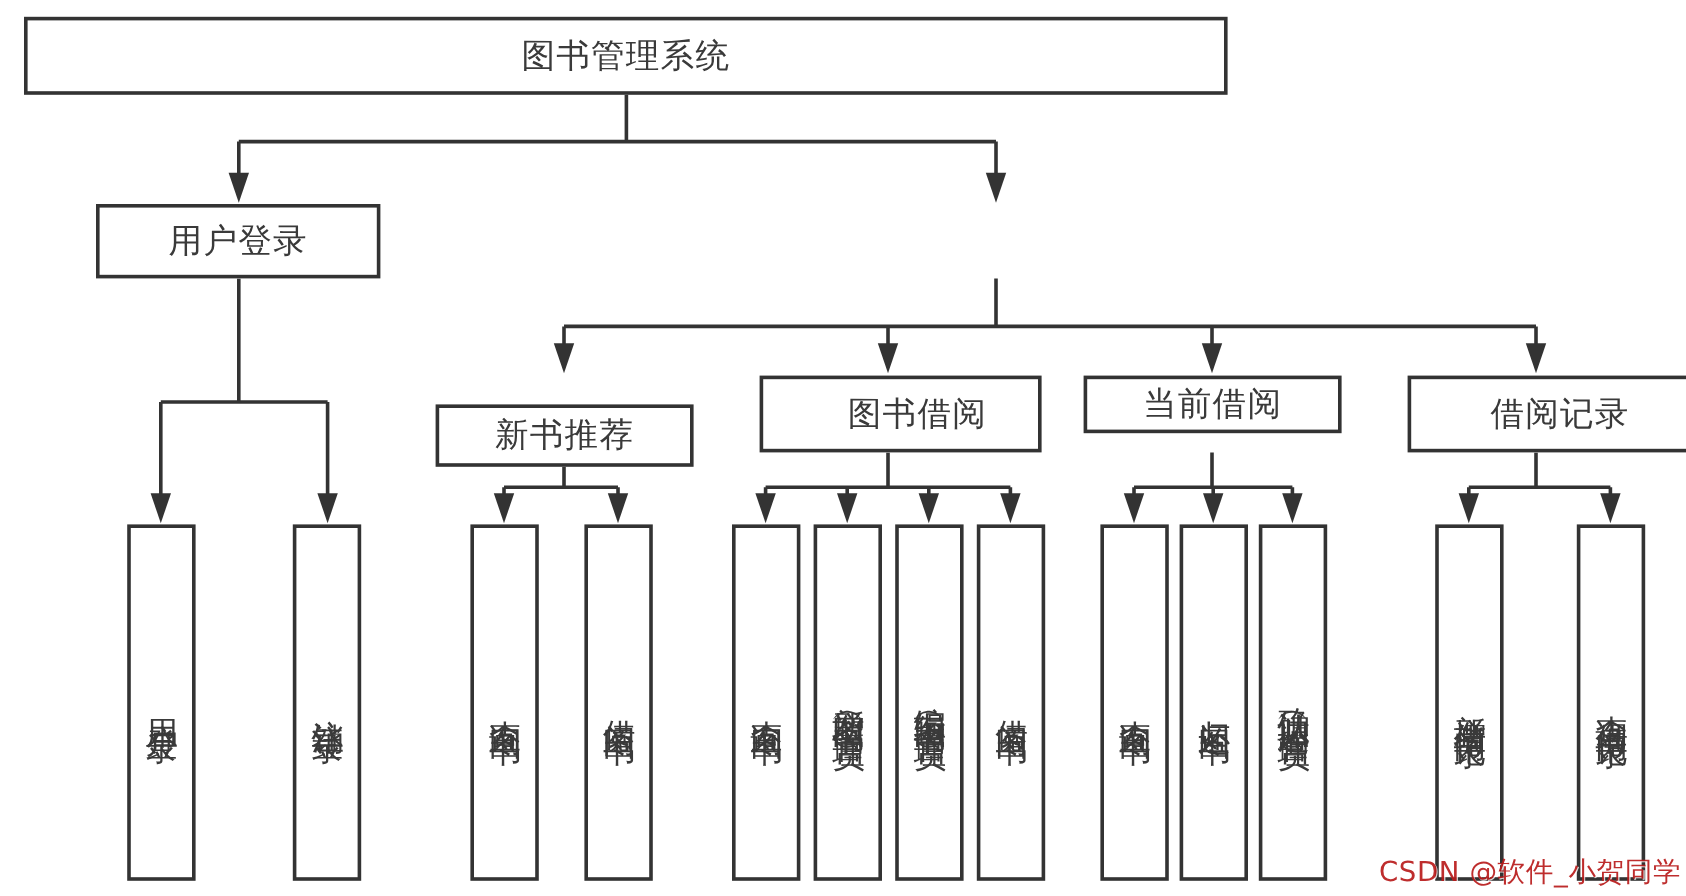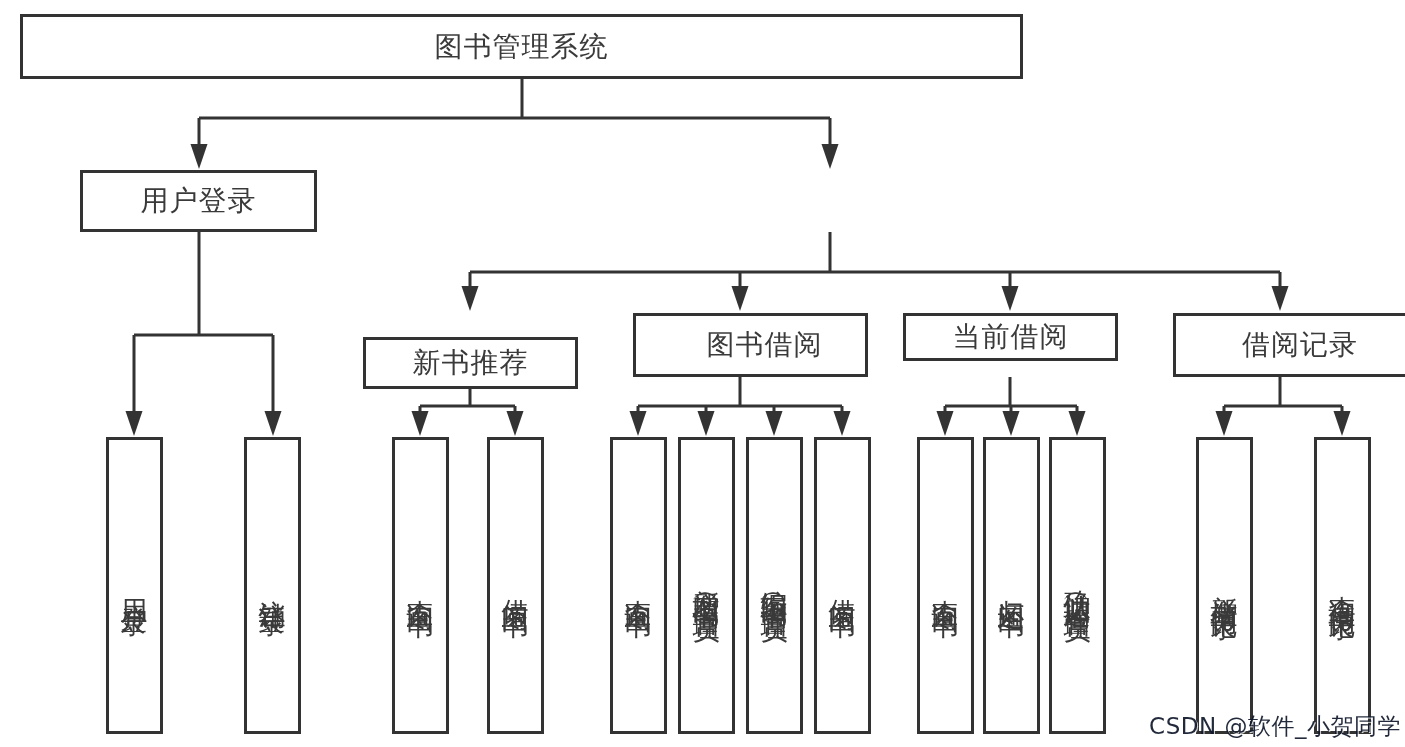--- a/index.html
+++ b/index.html
@@ -12,21 +12,21 @@
     position:absolute;background:#ffffff;border:3px solid #333333;box-sizing:border-box;
     display:flex;align-items:center;justify-content:center;z-index:1;
   }
   .hlabel{font-size:28px;letter-spacing:1px;white-space:nowrap;}
   .leaf .vtext{
     writing-mode:vertical-rl;text-orientation:mixed;
     font-size:27px;letter-spacing:4px;line-height:1;
   }
   .watermark{
     position:absolute;z-index:2;right:4px;top:711px;
-    font-size:23px;letter-spacing:0.5px;color:#0f172a;opacity:0.92;
+    font-size:23px;letter-spacing:0.5px;color:#b91c1c;opacity:0.92;
     text-shadow:1px 1px 0 rgba(255,255,255,0.85);white-space:nowrap;
   }
 </style>
 </head>
 <body>
 
 <div class="canvas">
 
   <svg class="wires" width="1405" height="747" viewBox="0 0 1405 747">
     <g stroke="#333333" stroke-width="3" fill="none">

